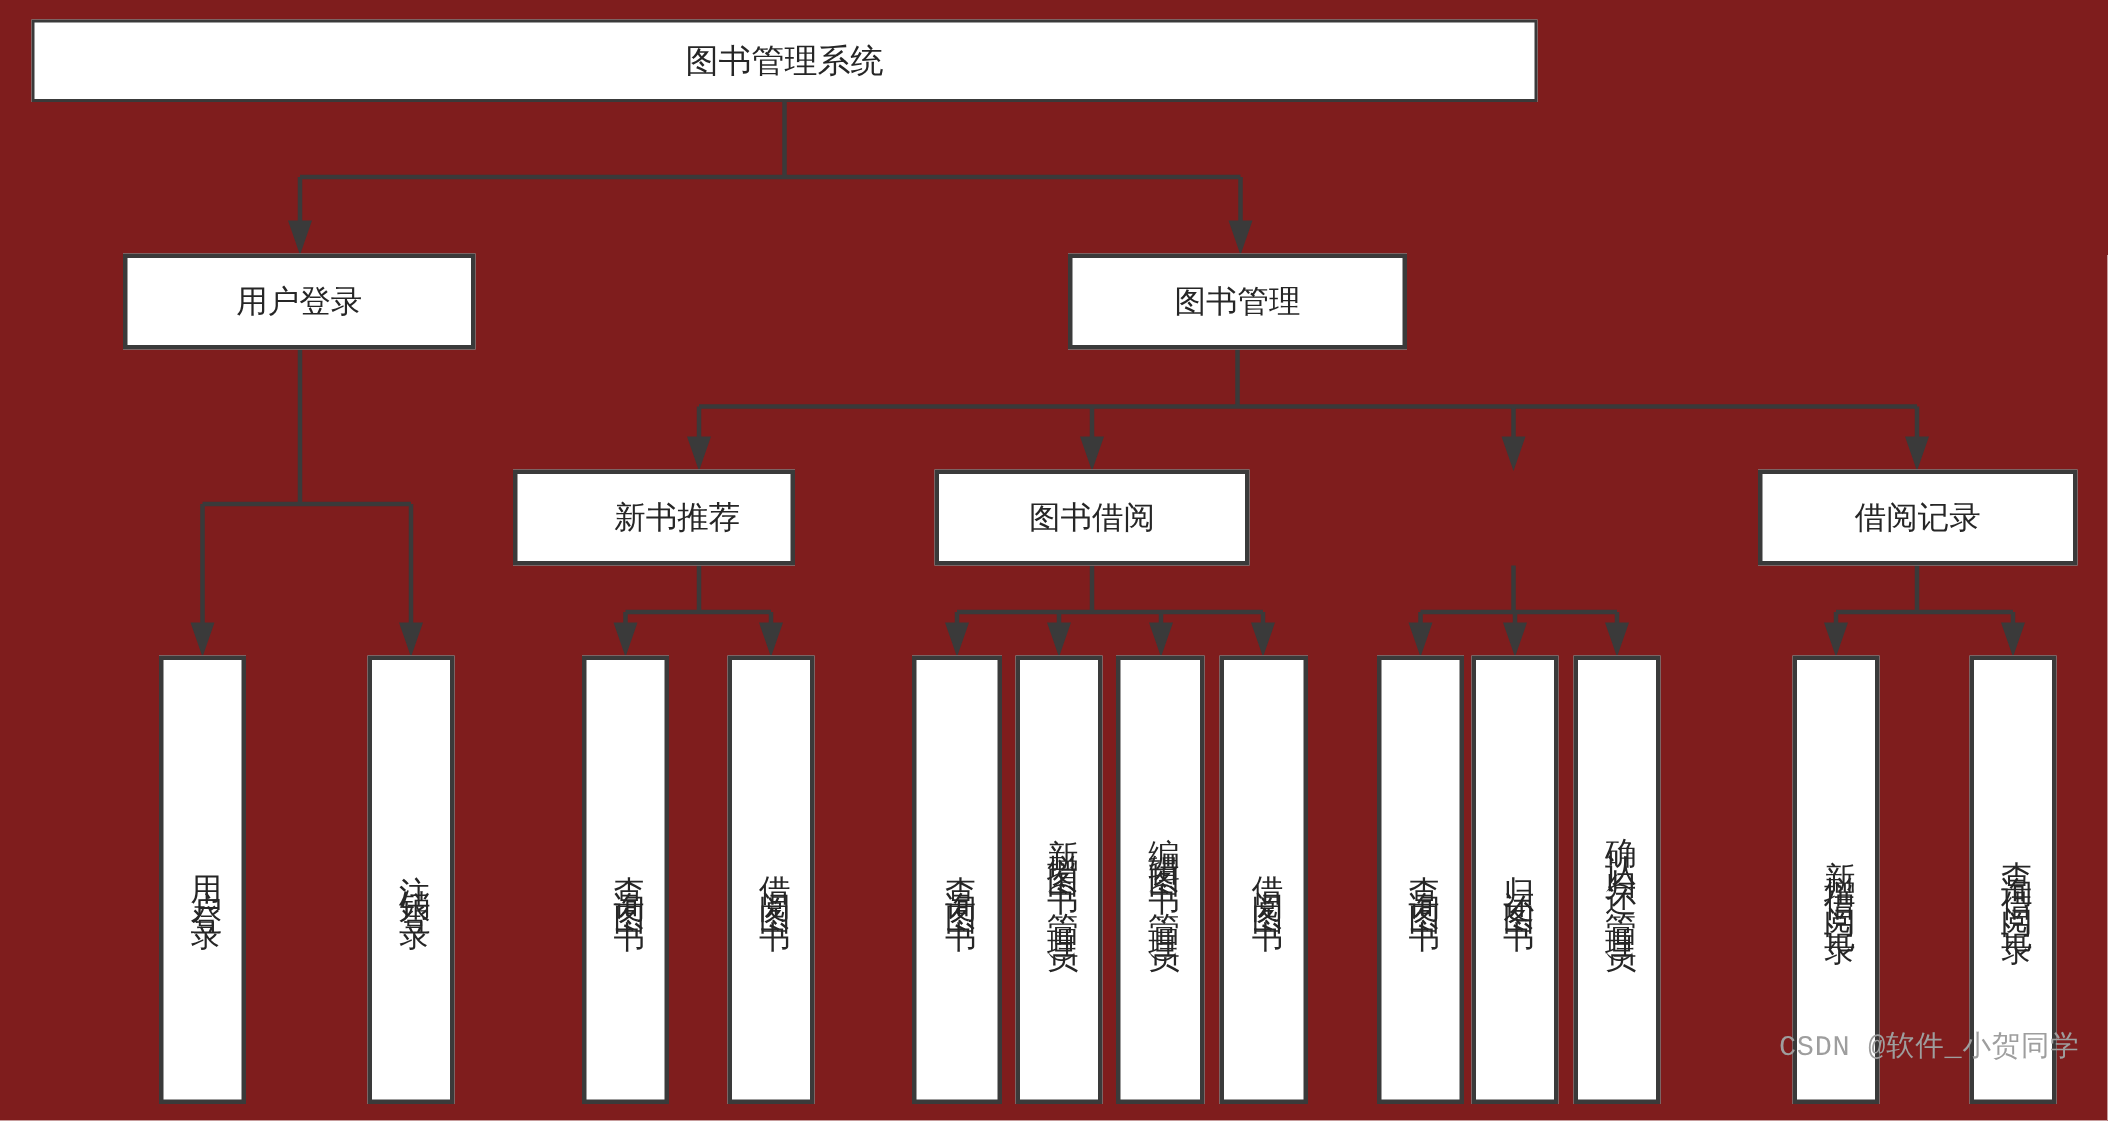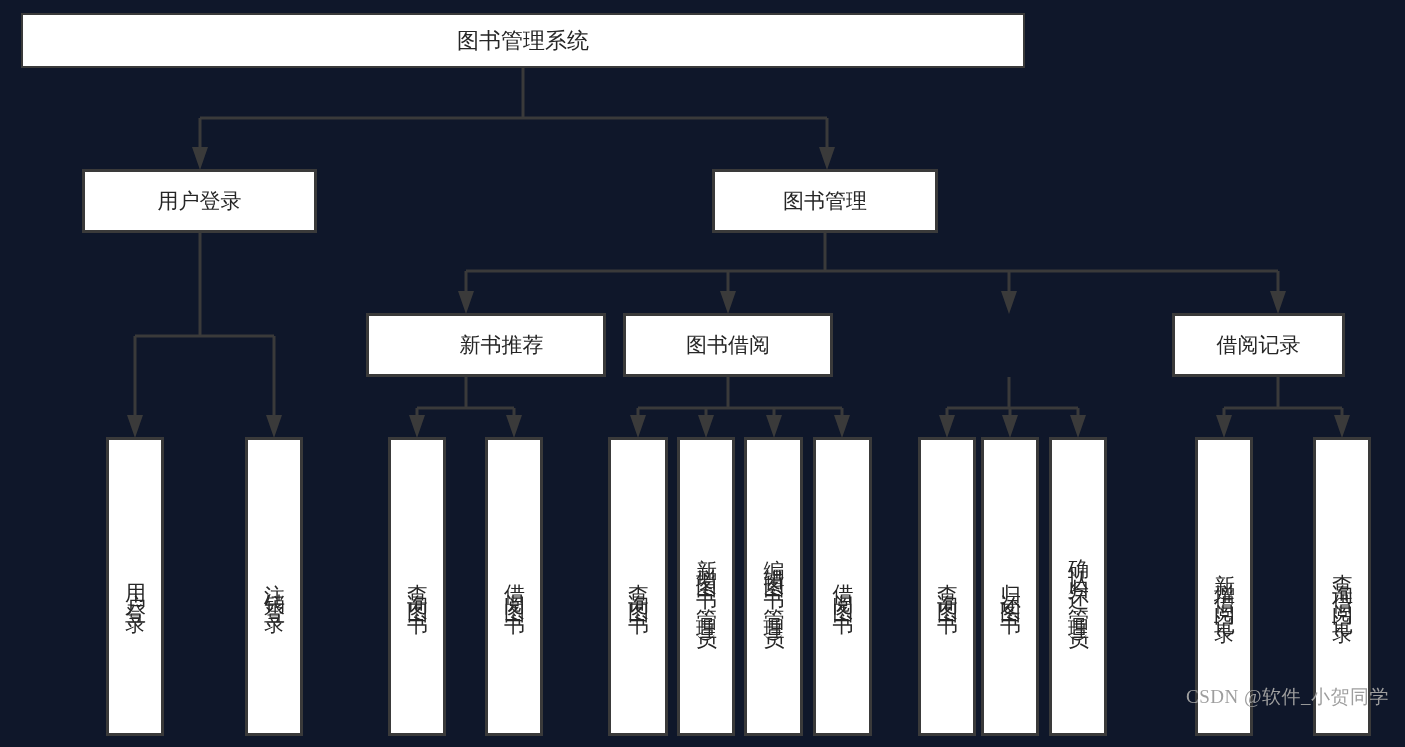--- a/index.html
+++ b/index.html
@@ -1,20 +1,20 @@
 <!DOCTYPE html>
 <html><head>
 <meta charset="utf-8">
 <style>
   html,body{margin:0;padding:0;background:#ffffff;}
   #canvas{
     position:relative;
     width:1405px;height:747px;
-    background:#0f172a;
-    font-family:Liberation Serif, serif;
+    background:#7f1d1d;
+    font-family:Liberation Mono, monospace;
     overflow:hidden;
   }
   #connectors{position:absolute;left:0;top:0;z-index:1;}
   .node{
     position:absolute;
     box-sizing:border-box;
     background:#ffffff;
     border:3px solid #3a3a3a;
     color:#262626;
     display:flex;align-items:center;justify-content:center;
@@ -27,24 +27,24 @@
     writing-mode:vertical-rl;
     text-orientation:mixed;
     letter-spacing:10px;
     line-height:1;
     font-size:21px;
   }
   
   .n-root {left:21px;  top:13px;  width:1004px;height:55px;}
   .n-2a   {left:82px;  top:169px; width:235px; height:64px;}
   .n-2b   {left:712px; top:169px; width:226px; height:64px;}
-  .n-3a   {left:366px; top:313px; width:240px; height:64px;padding-left:31px;}
+  .n-3a   {left:342px; top:313px; width:188px; height:64px;padding-left:31px;}
   .n-3b   {left:623px; top:313px; width:210px; height:64px;}
   .n-3c   {left:902px; top:313px; width:215px; height:64px;}
-  .n-3d   {left:1172px;top:313px; width:173px; height:64px;}
+  .n-3d   {left:1172px;top:313px; width:213px; height:64px;}
   .leaf   {top:437px;  width:58px; height:299px;}
   .n-l1 {left:106px;} .n-l2 {left:245px;}
   .n-l3 {left:388px;} .n-l4 {left:485px;}
   .n-l5 {left:608px;width:60px;} .n-l6 {left:677px;} .n-l7 {left:744px;width:59px;} .n-l8 {left:813px;width:59px;}
   .n-l9 {left:918px;} .n-l10{left:981px;} .n-l11{left:1049px;}
   .n-l12{left:1195px;} .n-l13{left:1313px;}
   #watermark{
     position:absolute;
     left:1186px;top:684px;
     width:215px;

